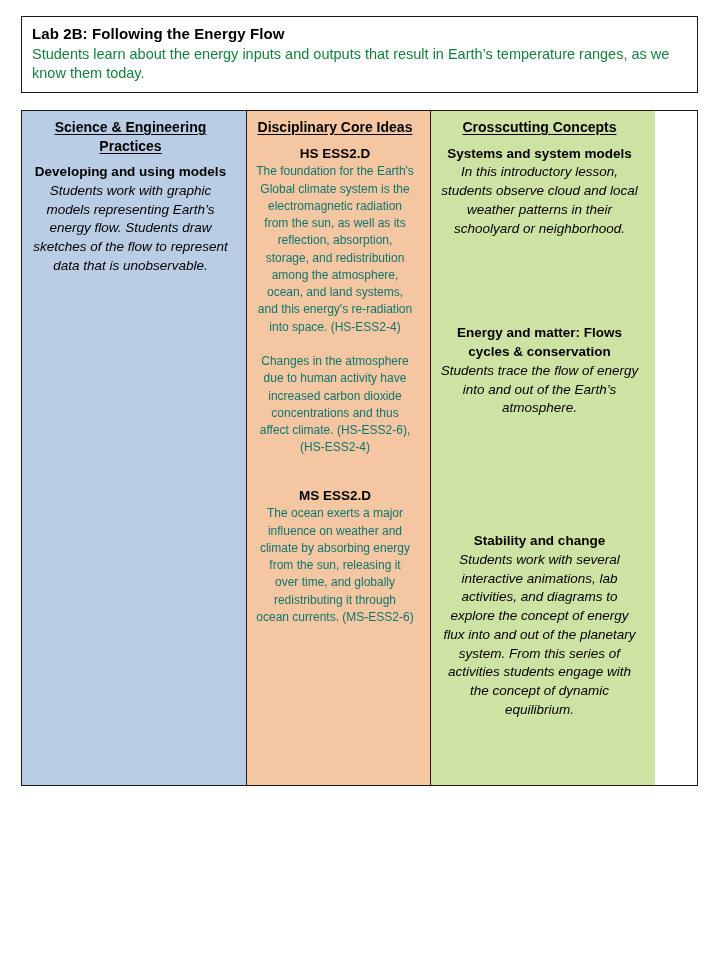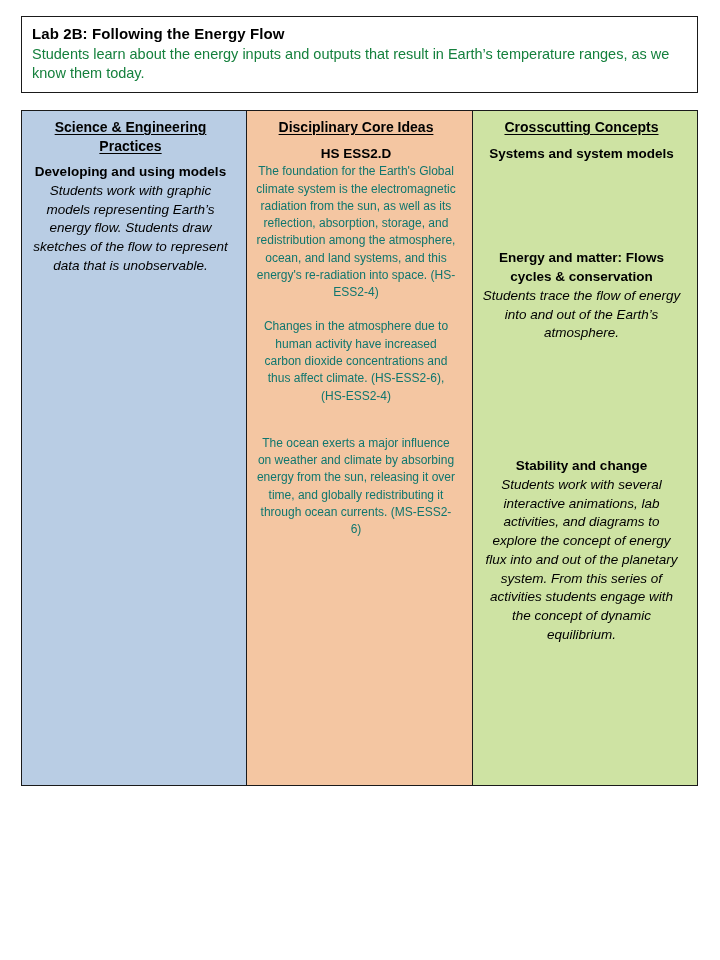--- a/index.html
+++ b/index.html
@@ -63,21 +63,21 @@
   .col {
     box-sizing: border-box;
     padding: 6px 16px 8px 9px;
     overflow: hidden;
   }
   .col-sep {
     border-right: 1.5px solid #1a1a1a;
   }
 
   .col-sep-1 { width: 225px; }
-  .col-sep-2 { width: 226px; }
+  .col-sep-2 { width: 184px; }
   .col-sep-3 { width: 224px; }
 
   .c-blue   { background: #b9cde4; }
   .c-orange { background: #f4c6a2; }
   .c-green  { background: #cee3a3; }
 
   .col-head {
     text-align: center;
     font-size: 14px;
     font-weight: bold;
@@ -144,30 +144,32 @@
         <span>Disciplinary Core Ideas</span>
       </div>
       <div class="block">
         <div class="b-title">HS ESS2.D</div>
         <div class="b-body-plain">The foundation for the Earth's Global climate system is the electromagnetic radiation from the sun, as well as its reflection, absorption, storage, and redistribution among the atmosphere, ocean, and land systems, and this energy's re-radiation into space. (HS-ESS2-4)</div>
         <div class="gap-para"></div>
         <div class="b-body-plain">Changes in the atmosphere due to human activity have increased carbon dioxide concentrations and thus affect climate. (HS-ESS2-6),(HS-ESS2-4)</div>
       </div>
       <div class="spacer-md"></div>
       <div class="block">
+        <div class="b-title">MS ESS2.D</div>
         <div class="b-body-plain">The ocean exerts a major influence on weather and climate by absorbing energy from the sun, releasing it over time, and globally redistributing it through ocean currents. (MS-ESS2-6)</div>
       </div>
     </div>
 
     <div class="col col-sep-3 c-green">
       <div class="col-head">
         <span>Crosscutting Concepts</span>
       </div>
       <div class="block">
         <div class="b-title">Systems and system models</div>
+        <div class="b-body">In this introductory lesson, students observe cloud and local weather patterns in their schoolyard or neighborhood.</div>
       </div>
       <div class="spacer-lg"></div>
       <div class="block">
         <div class="b-title">Energy and matter: Flows cycles &amp; conservation</div>
         <div class="b-body">Students trace the flow of energy into and out of the Earth’s atmosphere.</div>
       </div>
       <div class="spacer-xl"></div>
       <div class="block">
         <div class="b-title">Stability and change</div>
         <div class="b-body">Students work with several interactive animations, lab activities, and diagrams to explore the concept of energy flux into and out of the planetary system. From this series of activities students engage with the concept of dynamic equilibrium.</div>

